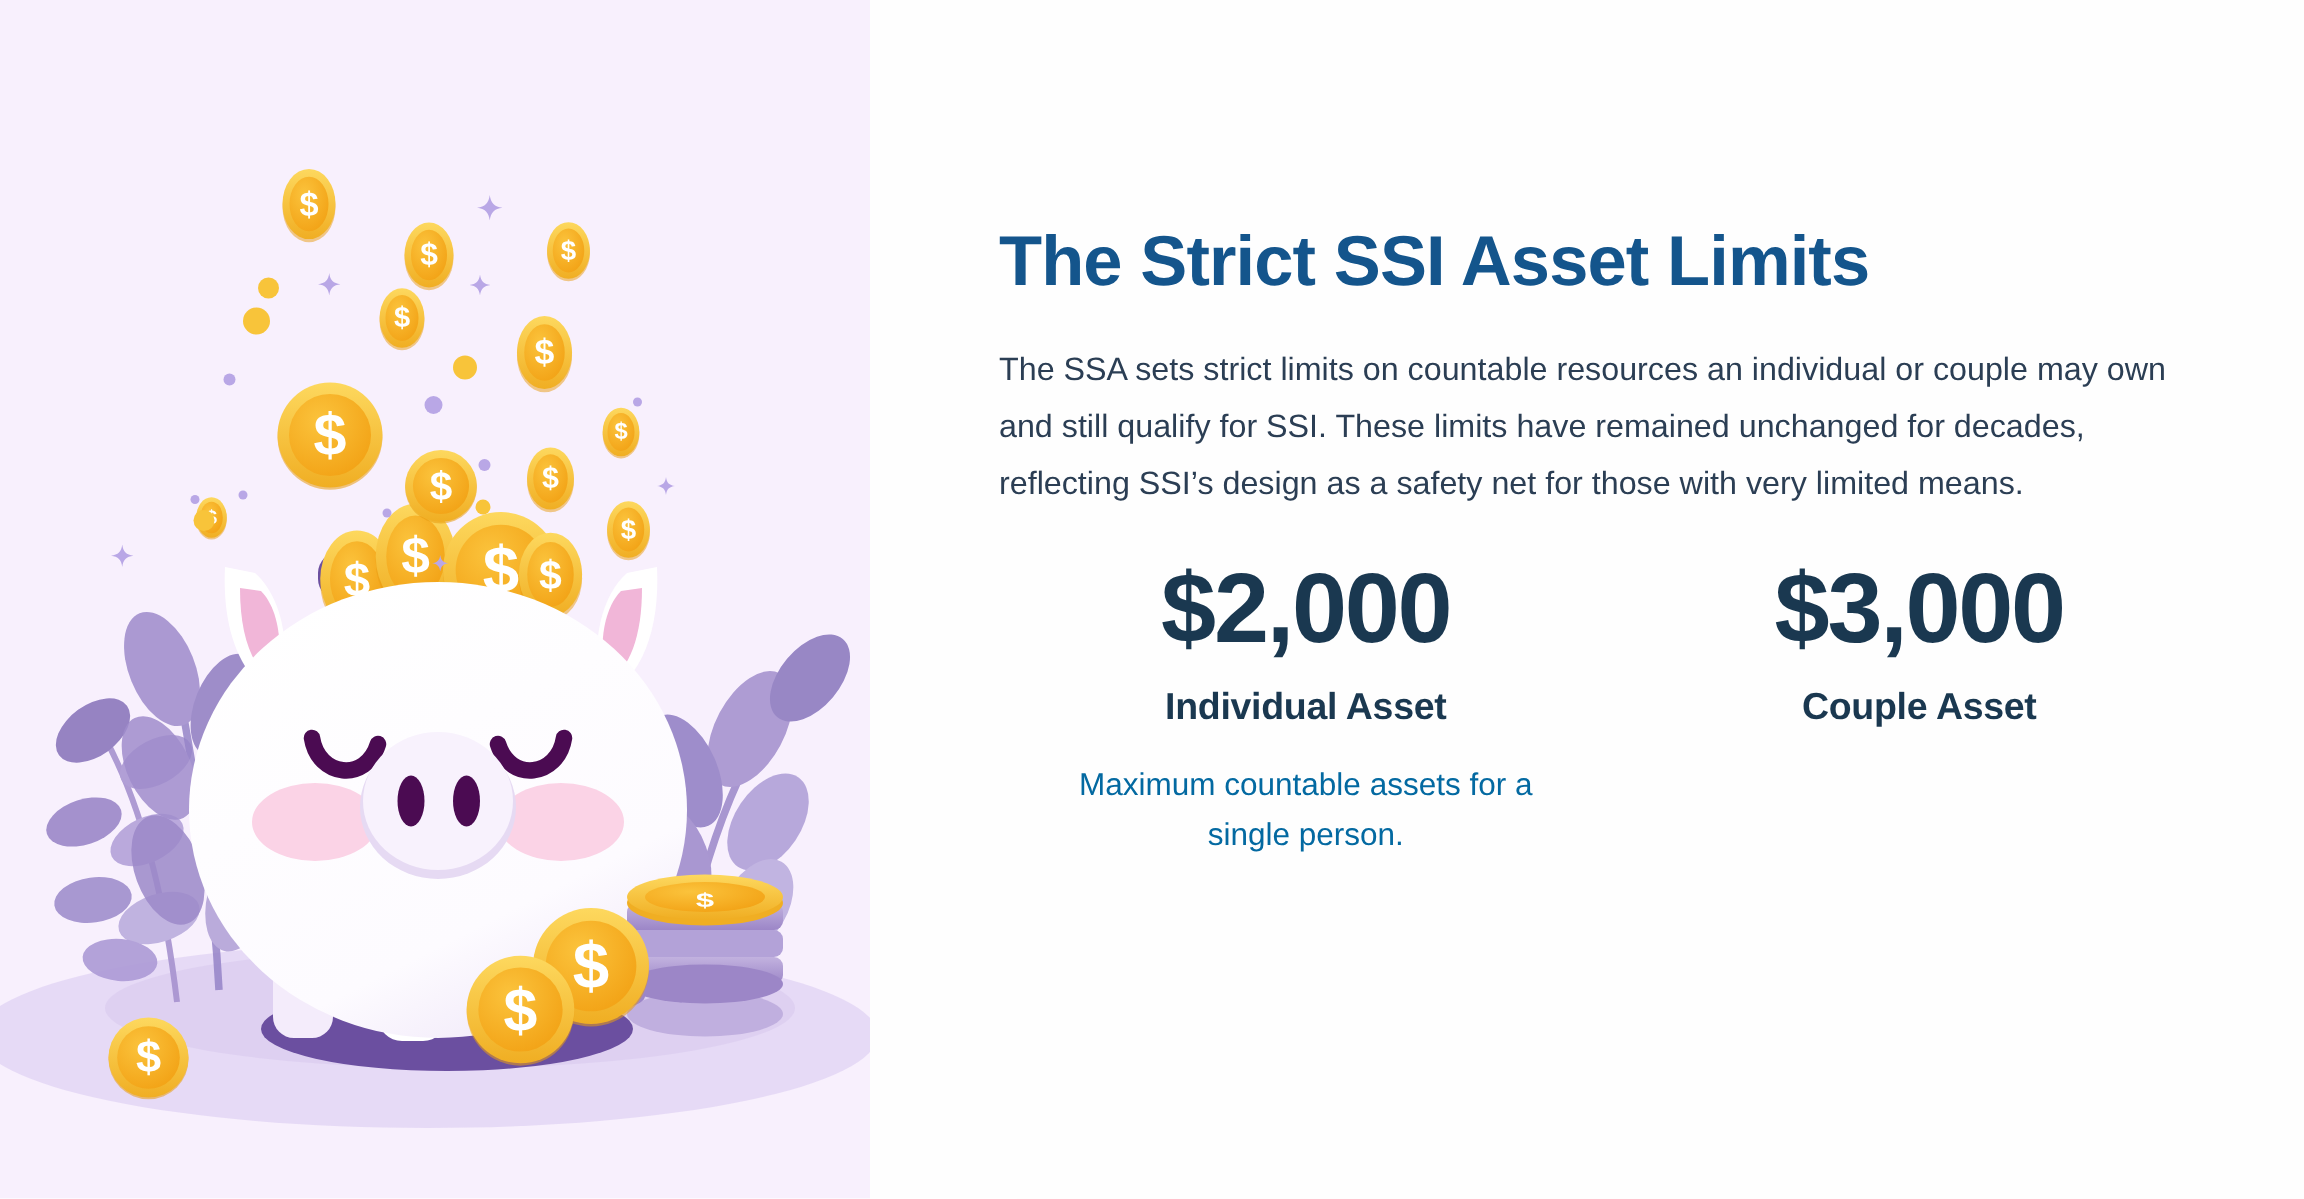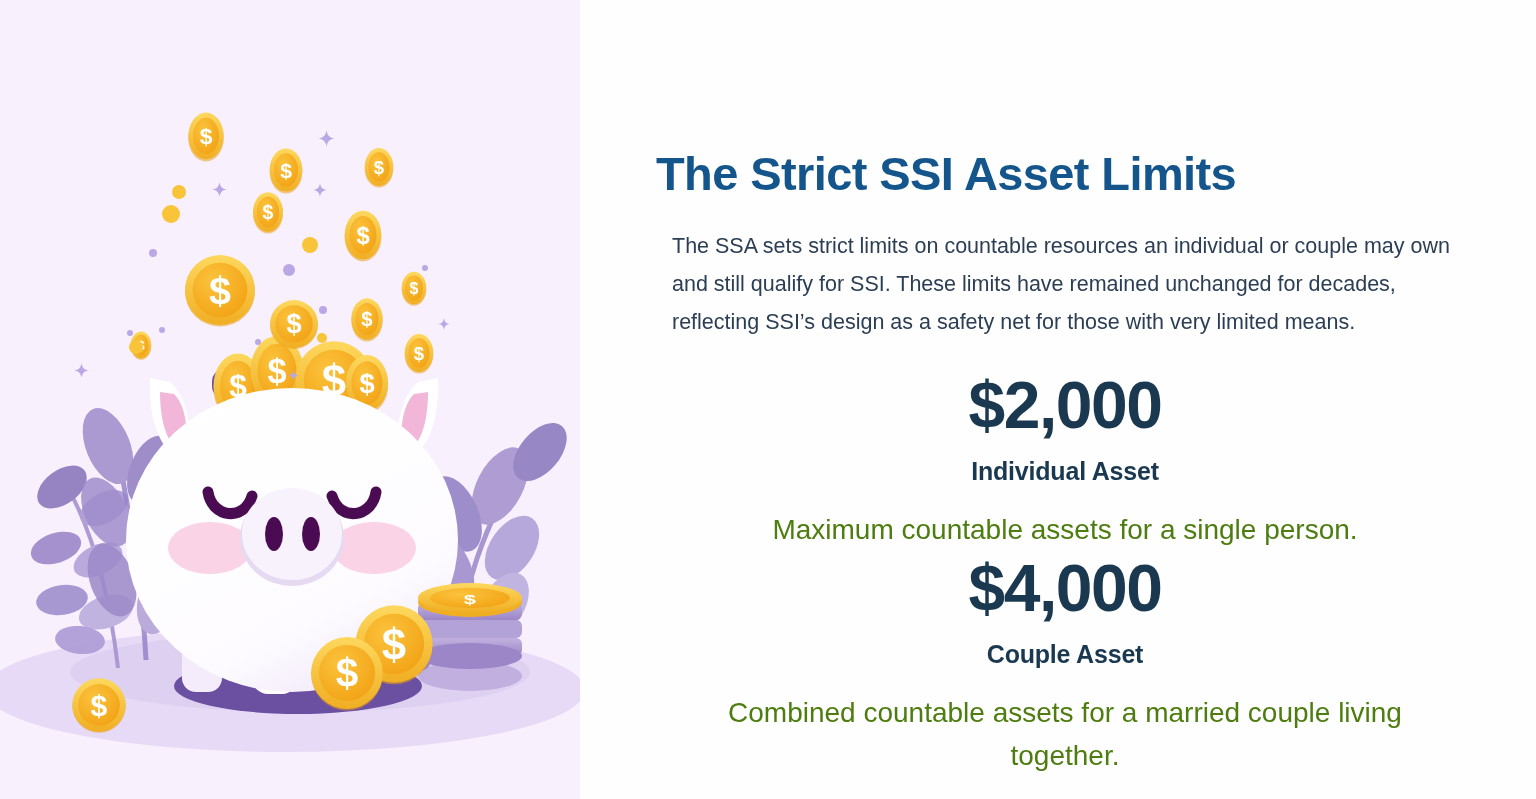--- a/index.html
+++ b/index.html
@@ -30,48 +30,46 @@
   
   .content-panel {
     position:relative;
     flex:1 1 auto;
     height:799px;
     background:#FEFEFE;
     padding:0;
   }
   .content-inner {
     position:absolute;
-    left:76px;
+    left:86px;
     top:148px;
     width:816px;
   }
   .headline {
     font-size:47px;
     font-weight:700;
     letter-spacing:-0.6px;
     color:#14558C;
     line-height:1.12;
     margin-bottom:26px;
     white-space:nowrap;
   }
   .intro {
     font-size:21.5px;
     line-height:1.78;
     color:#2B3E54;
     font-weight:400;
     margin-bottom:28px;
     max-width:818px;
-    margin-left:16px;
   }
 
   .stats-row {
     display:flex;
     width:818px;
     margin-top:6px;
-    flex-direction:column;
   }
   .stat {
     flex:1 1 50%;
     text-align:center;
     padding:0 18px;
   }
   .stat-value {
     font-size:66px;
     font-weight:800;
     color:#1A3850;
@@ -79,23 +77,23 @@
     line-height:1.12;
   }
   .stat-label {
     font-size:25px;
     font-weight:700;
     color:#1A3850;
     margin-top:14px;
     letter-spacing:-0.2px;
   }
   .stat-desc {
-    font-size:28px;
+    font-size:21px;
     font-weight:400;
-    color:#4d7c0f;
+    color:#0369a1;
     line-height:1.55;
     margin-top:22px;
     padding:0 28px;
   }
 </style>
 </head>
 <body>
 
 <div class="page">
 
@@ -288,22 +286,21 @@
 
       <div class="stats-row">
 
         <div class="stat">
           <div class="stat-value">$2,000</div>
           <div class="stat-label">Individual Asset</div>
           <div class="stat-desc">Maximum countable assets for a single person.</div>
         </div>
 
         <div class="stat">
-          <div class="stat-value">$4,000</div>
+          <div class="stat-value">$3,000</div>
           <div class="stat-label">Couple Asset</div>
-          <div class="stat-desc">Combined countable assets for a married couple living together.</div>
         </div>
 
       </div>
     </div>
   </div>
 
 </div>
 
 </body></html>

